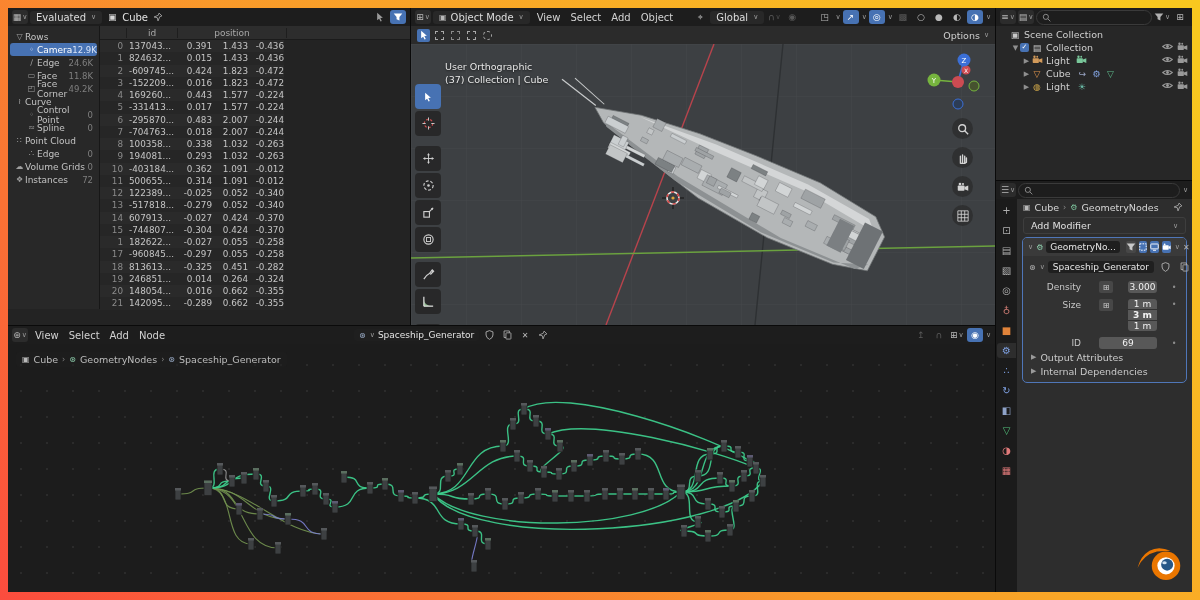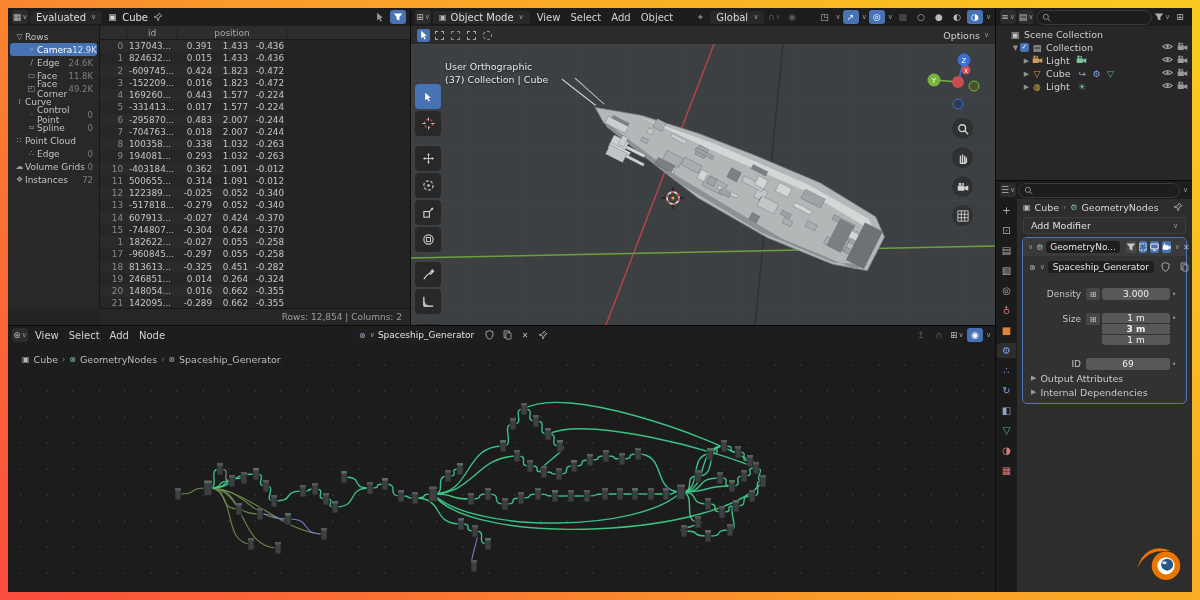--- a/index.html
+++ b/index.html
@@ -84,21 +84,21 @@
   .pcrumb{font-size:9.5px;color:#d6d6d6;}
   .addmod{margin:2px 6px;height:15px;background:#2f2f2f;border:1px solid #3e3e3e;border-radius:3px;
     display:flex;align-items:center;padding:0 7px;font-size:9.5px;color:#e0e0e0;justify-content:space-between;}
   .modpanel{margin:3px 5px;border:1px solid #4f76b8;border-radius:5px;background:#323232;padding-bottom:4px;}
   .modhead{display:flex;align-items:center;gap:3px;height:18px;padding:0 4px;background:#3a3a3a;border-radius:4px 4px 0 0;}
   .namefield{background:#1f1f1f;border-radius:3px;padding:1px 4px;font-size:9px;color:#e6e6e6;}
   .mini{width:13px;height:12px;border-radius:2px;background:#474747;display:inline-flex;align-items:center;justify-content:center;}
   .mini.blue{background:#4772b3;}
   .ngrow{display:flex;align-items:center;gap:3px;height:16px;padding:0 6px;margin-top:3px;}
   .ngfield{flex:1;background:#1f1f1f;border-radius:3px;padding:1px 5px;font-size:9px;color:#e6e6e6;}
-  .fieldrow{display:flex;align-items:center;height:14px;padding:0 8px 0 0;margin-top:12px;}
+  .fieldrow{display:flex;align-items:center;height:14px;padding:0 8px 0 0;margin-top:5px;gap:13px;}
   .flabel{width:58px;text-align:right;color:#c6c6c6;font-size:9px;flex:none;padding-right:5px;}
   .fattr{width:14px;height:12px;background:#474747;border-radius:2px;margin-right:2px;display:flex;align-items:center;justify-content:center;font-size:8px;color:#ccc;flex:none;}
   .fval{flex:1;height:12px;background:#585858;border-radius:3px;color:#f2f2f2;font-size:9px;
     display:flex;align-items:center;justify-content:center;}
   .fval.stack-top{border-radius:3px 3px 0 0;}
   .fval.stack-mid{border-radius:0;margin-top:1px;font-weight:bold;}
   .fval.stack-bot{border-radius:0 0 3px 3px;margin-top:1px;}
   .fdot{width:8px;text-align:center;color:#8c8c8c;font-size:8px;flex:none;}
   .psection{display:flex;align-items:center;gap:4px;height:14px;padding:0 8px;color:#c9c9c9;font-size:9.5px;}
   .psection .tw{font-size:7px;color:#9a9a9a;}
@@ -357,23 +357,20 @@
               </div>
               <div class="srow">
                 <span class="cell idx">21</span>
                 <span class="cell id">142095...</span>
                 <span class="cell n">-0.289</span>
                 <span class="cell n">0.662</span>
                 <span class="cell n">-0.355</span>
               </div>
             </div>
       </div>
-    </div>
-    <div class="ss-foot">
-      <span>Rows: 12,854   |   Columns: 2</span>
     </div>
   </section>
 
   <section class="area" id="viewport">
     <div class="ehead">
       <span class="ibox btn">⊞<span class="caret">∨</span></span>
       <span class="drop">
             <span style="color:#b9b9b9;font-size:8px">▣</span>
             <span>Object Mode</span>
             <span class="caret">∨</span>

